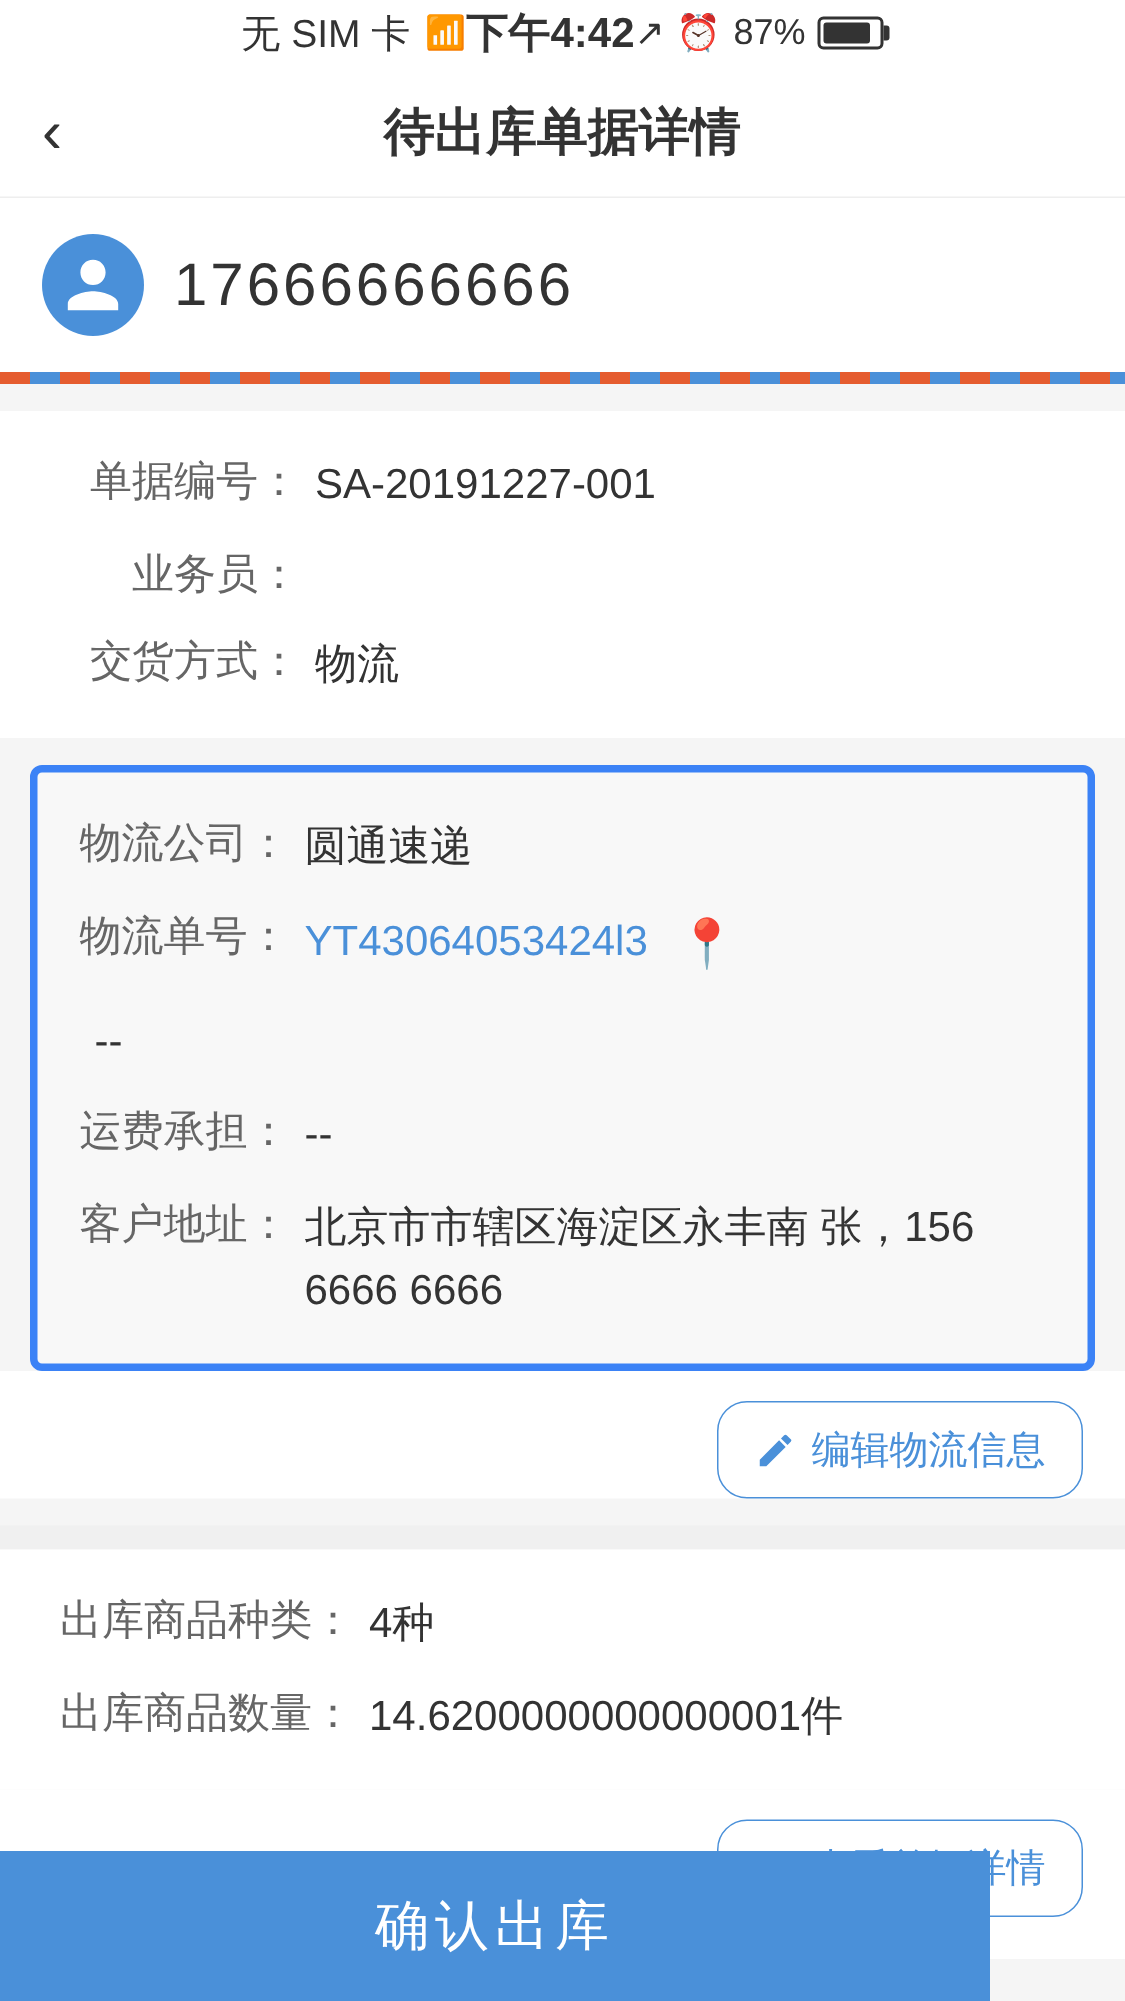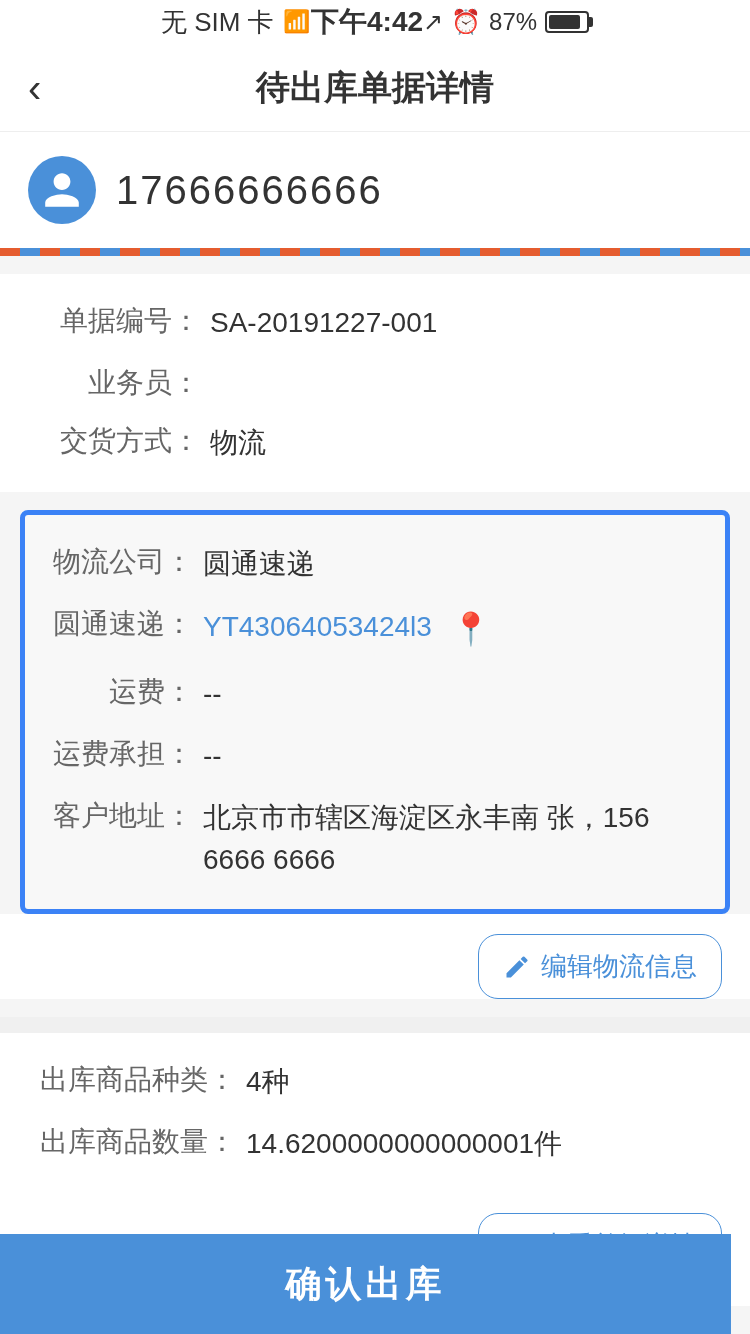--- a/index.html
+++ b/index.html
@@ -227,26 +227,26 @@
       background: #f5f5f5;
       flex: 1;
       min-height: 200px;
     }
 
     
     .confirm-btn {
       position: fixed;
       bottom: 0;
       left: 0;
-      width: 731px;
+      width: 660px;
       height: 100px;
       background: #4a90d9;
       color: #fff;
       font-size: 36px;
-      font-weight: 700;
+      font-weight: 400;
       display: flex;
       align-items: center;
       justify-content: center;
       cursor: pointer;
       letter-spacing: 4px;
     }
 
     .wifi-icon {
       font-size: 22px;
     }
@@ -299,28 +299,27 @@
     <span class="info-value">物流</span>
   </div>
 </div>
 
 <div class="logistics-section">
   <div class="info-row">
     <span class="info-label">物流公司：</span>
     <span class="info-value">圆通速递</span>
   </div>
   <div class="info-row">
-    <span class="info-label">圆通速递：</span>
+    <span class="info-label">物流单号：</span>
     <span class="info-value blue">
       <span>YT43064053424l3</span>
       <span class="location-icon">📍</span>
     </span>
   </div>
   <div class="info-row">
-    <span class="info-label">运费：</span>
     <span class="info-value">--</span>
   </div>
   <div class="info-row">
     <span class="info-label">运费承担：</span>
     <span class="info-value">--</span>
   </div>
   <div class="info-row">
     <span class="info-label">客户地址：</span>
     <span class="info-value">北京市市辖区海淀区永丰南 张，156 6666 6666</span>
   </div>

